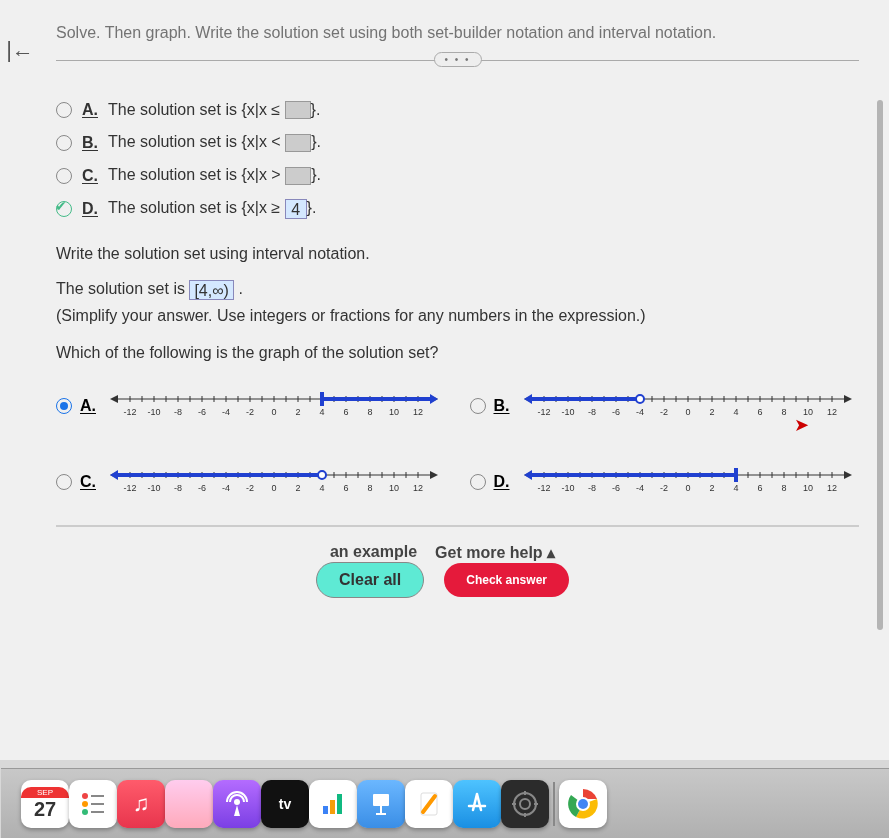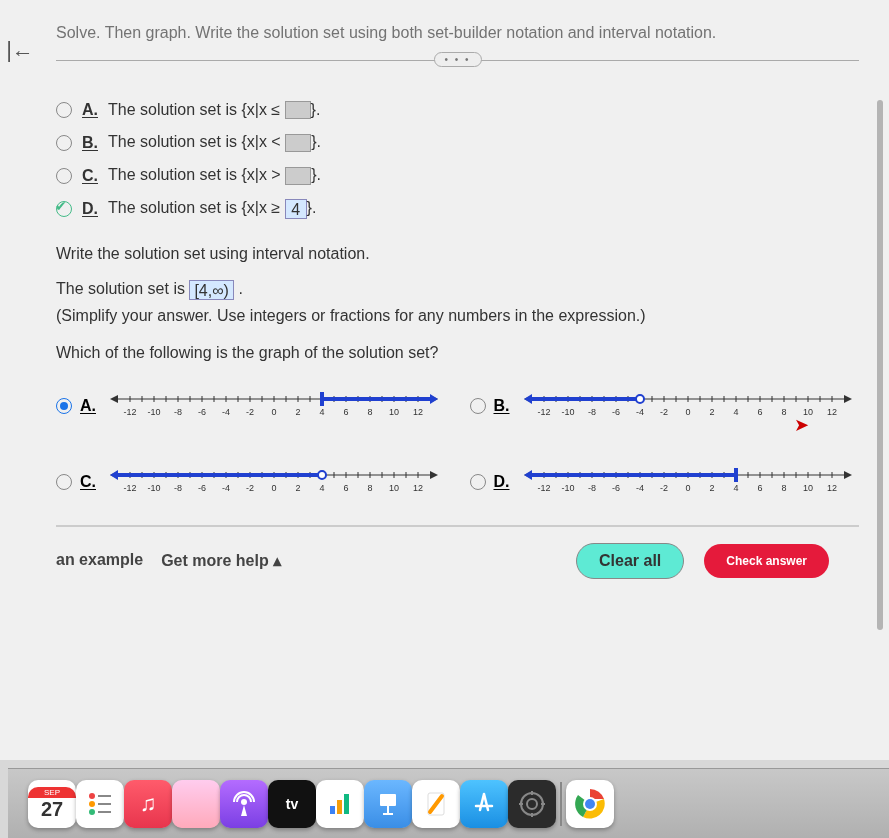--- a/index.html
+++ b/index.html
@@ -18,28 +18,28 @@
 .radio.sel::after { content:""; width:8px; height:8px; background:#1a73e8; border-radius:50%; }
 .radio.checked { border-color:#4b8; position:relative; }
 .radio.checked::after { content:"✔"; font-size:14px; color:#4b8; position:absolute; top:-4px; left:-2px; }
 .opt-letter { font-weight: bold; text-decoration: underline; text-underline-offset: 2px; }
 .blank { display:inline-block; width:26px; height:18px; background:#ccc; vertical-align:middle; border:1px solid #999; }
 .filled { display:inline-block; min-width:22px; height:20px; background:#d4e8ff; border:1px solid #88b; padding:0 4px; text-align:center; vertical-align:middle; line-height:20px; }
 .section-text { font-size:16px; color:#333; line-height:1.7; padding: 10px 0 6px 0; }
 .graph-grid { display:grid; grid-template-columns: 1fr 1fr; gap: 30px 24px; padding: 10px 0 20px 0; }
 .graph-cell { display:flex; align-items:center; gap:8px; }
 .nl-svg { width: 340px; height: 46px; }
-.footer-bar { display:flex; align-items:center; justify-content:space-between; padding: 16px 30px 20px 0; border-top: 2px solid #ccc; }
+.footer-bar { display:flex; align-items:center; justify-content:flex-end; padding: 16px 30px 20px 0; border-top: 2px solid #ccc; flex-direction: column; }
 .footer-left { display:flex; gap:18px; }
 .link-btn { color:#444; font-size:16px; font-weight:bold; cursor:pointer; }
 .footer-right { display:flex; gap:20px; align-items:center; }
 .clear-btn { border:1.5px solid #888; border-radius:22px; padding:8px 22px; background:#5eead4; font-size:16px; font-weight:bold; color:#333; cursor:pointer; }
 .check-btn { border:none; border-radius:22px; padding:10px 22px; background:#e51a3b; color:#fff; font-size:12px; font-weight:bold; cursor:pointer; }
 .cursor-arrow { position:absolute; color:#c00; font-size:18px; }
-.dock { position:absolute; bottom:0; left:8px; right:0; height:70px; background: linear-gradient(#c8c8c8,#b0b0b0); display:flex; align-items:center; gap:0; padding:0 20px; border-top:1px solid #999; }
+.dock { position:absolute; bottom:0; left:1px; right:0; height:70px; background: linear-gradient(#c8c8c8,#b0b0b0); display:flex; align-items:center; gap:0; padding:0 20px; border-top:1px solid #999; }
 .dock-item { width:48px; height:48px; border-radius:10px; display:flex; align-items:center; justify-content:center; font-size:22px; color:#fff; flex-shrink:0; box-shadow: 0 2px 4px rgba(0,0,0,.3); }
 .cal-tile { background:#fff; flex-direction:column; color:#333; }
 .cal-top { background:#e33; color:#fff; font-size:8px; width:100%; text-align:center; border-radius:10px 10px 0 0; padding:1px 0;}
 .cal-num { font-size:20px; font-weight:bold; }
 .scrollbar { position:absolute; right:6px; top:100px; bottom:130px; width:6px; background:rgba(0,0,0,.25); border-radius:3px; }
 </style>
 </head>
 <body>
 
 <div class="main-wrap">

